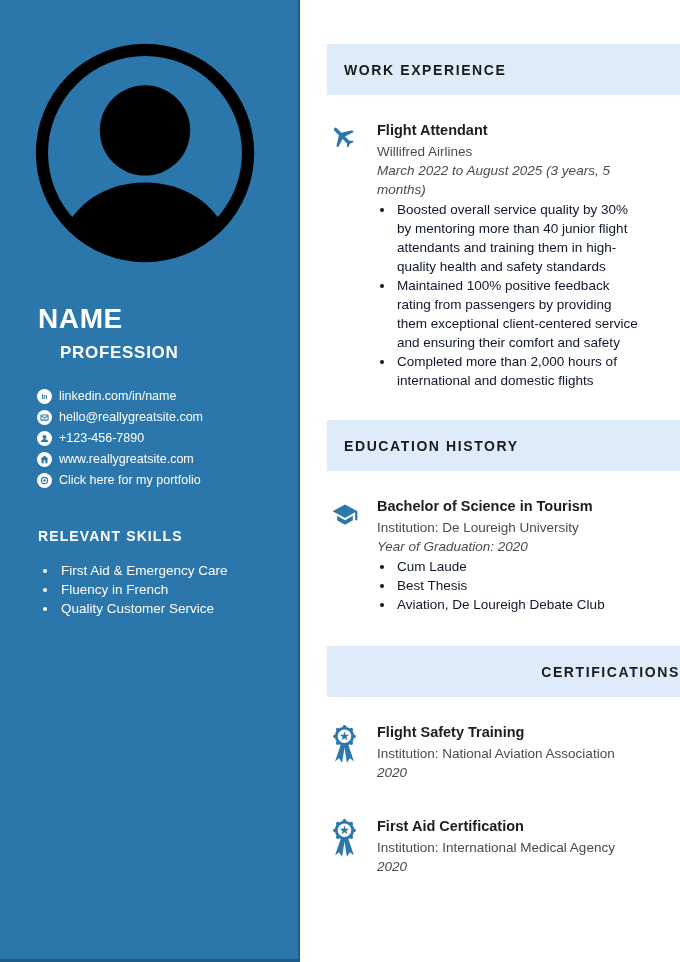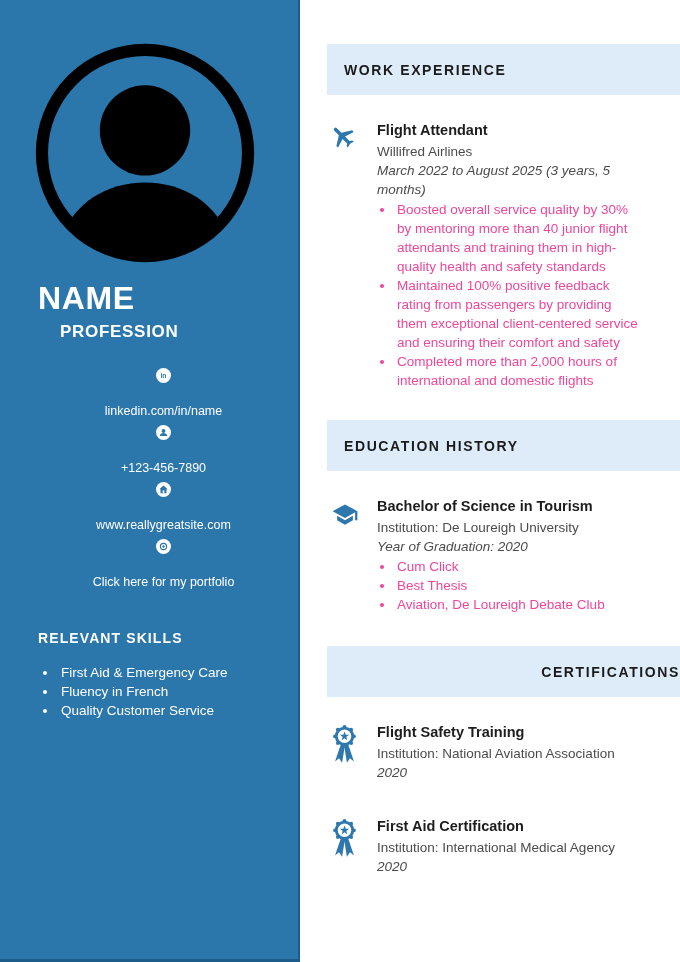--- a/index.html
+++ b/index.html
@@ -4,25 +4,25 @@
 <style>
   * { margin:0; padding:0; box-sizing:border-box; }
   html,body { width:680px; }
   body { height:962px; display:flex; background:#ffffff; font-family:"Liberation Sans",sans-serif; overflow:hidden; }
 
   .sidebar { width:300px; min-width:300px; height:962px; background:#2b76ab; color:#fff; position:relative;
              box-shadow: inset -2px -3px 0 rgba(12,62,97,.45); }
   .photo { width:226px; height:226px; margin:40px 0 0 32px; }
   .photo svg { width:100%; height:100%; display:block; }
 
-  .name { font-size:32px; font-weight:700; letter-spacing:.6px; margin:17px 0 0 38px; line-height:30px; }
+  .name { font-size:28px; font-weight:700; letter-spacing:.6px; margin:38px 0 0 38px; line-height:30px; }
   .profession { font-size:17px; font-weight:700; letter-spacing:.7px; margin:8px 0 0 60px; line-height:21px; }
 
   .contacts { list-style:none; margin:26px 10px 0 37px; }
-  .contact { display:flex; align-items:center; gap:21px; margin-bottom:6px; font-size:12.5px; line-height:15px;flex-direction:column; }
+  .contact { display:flex; align-items:center; gap:7px; margin-bottom:6px; font-size:12.5px; line-height:15px; }
   .cicon { width:15px; height:15px; flex:0 0 15px; }
   .cicon svg { width:15px; height:15px; display:block; }
 
   .skills-title { font-size:14px; font-weight:700; letter-spacing:1.1px; margin:40px 0 0 38px; }
   .skills { margin:17px 14px 0 45px; padding-left:13px; font-size:13.5px; line-height:19px; }
   .skills li { padding-left:3px; }
 
   .main { flex:1; padding-top:44px; }
   .bar { height:51px; background:#ddecf8; display:flex; align-items:center; padding-left:17px; margin-left:27px; }
   .bar span { font-size:14px; font-weight:700; letter-spacing:1.6px; color:#1b1b1b; }
@@ -32,21 +32,21 @@
   .entry { display:flex; margin:25px 18px 0 29px; }
   .entry.cert2 { margin-top:34px; }
   .eicon { width:48px; flex:0 0 48px; padding-top:2px; }
   .plane svg { width:28px; height:28px; transform:rotate(-45deg); }
   .cap svg { width:32px; height:27px; margin-top:3px; }
   .medal svg { width:27px; height:41px; margin-left:2px; }
   .ebody { flex:1; max-width:287px; }
   .etitle { font-size:14.5px; font-weight:700; color:#1d1d1d; line-height:20px; margin-bottom:2px; }
   .esub { font-size:13.5px; color:#4b4b4b; line-height:19px; }
   .italic { font-style:italic; }
-  .ebullets { margin:1px 0 0 2px; padding-left:16px; font-size:13.5px; color:#ec4899; line-height:19px; max-width:266px; }
+  .ebullets { margin:1px 0 0 2px; padding-left:16px; font-size:13.5px; color:#0f172a; line-height:19px; max-width:266px; }
   .ebullets li { padding-left:2px; }
 </style>
 </head>
 <body>
 
 <aside class="sidebar">
   <div class="photo">
     <svg viewBox="0 0 100 100">
       <defs>
           <clipPath id="avc">
@@ -69,20 +69,30 @@
             <circle cx="12" cy="12" r="12" fill="#fff"></circle>
             <text x="12" y="16" text-anchor="middle" font-size="11" font-weight="bold" fill="#2b76ab" font-family="Liberation Sans, sans-serif">in</text>
           </svg>
       </span>
       <span>linkedin.com/in/name</span>
     </li>
     <li class="contact">
       <span class="cicon">
         <svg viewBox="0 0 24 24">
             <circle cx="12" cy="12" r="12" fill="#fff"></circle>
+            <rect x="6.3" y="8" width="11.4" height="8.2" rx="1.2" fill="none" stroke="#2b76ab" stroke-width="1.7"></rect>
+            <path d="M7 9.3 L12 13 L17 9.3" fill="none" stroke="#2b76ab" stroke-width="1.7"></path>
+          </svg>
+      </span>
+      <span>hello@reallygreatsite.com</span>
+    </li>
+    <li class="contact">
+      <span class="cicon">
+        <svg viewBox="0 0 24 24">
+            <circle cx="12" cy="12" r="12" fill="#fff"></circle>
             <circle cx="12" cy="9.5" r="3.1" fill="#2b76ab"></circle>
             <path d="M5.9 17.7 C6.4 14 9 12.6 12 12.6 C15 12.6 17.6 14 18.1 17.7 Z" fill="#2b76ab"></path>
           </svg>
       </span>
       <span>+123-456-7890</span>
     </li>
     <li class="contact">
       <span class="cicon">
         <svg viewBox="0 0 24 24">
             <circle cx="12" cy="12" r="12" fill="#fff"></circle>
@@ -144,21 +154,21 @@
     <div class="eicon cap">
       <svg viewBox="0 0 24 24">
           <path d="M5 13.18v4L12 21l7-3.82v-4L12 17l-7-3.82zM12 3L1 9l11 6 9-4.91V17h2V9L12 3z" fill="#2e77ad"></path>
         </svg>
     </div>
     <div class="ebody">
       <div class="etitle">Bachelor of Science in Tourism</div>
       <div class="esub">Institution: De Loureigh University</div>
       <div class="esub italic">Year of Graduation: 2020</div>
       <ul class="ebullets">
-        <li>Cum Click</li>
+        <li>Cum Laude</li>
         <li>Best Thesis</li>
         <li>Aviation, De Loureigh Debate Club</li>
       </ul>
     </div>
   </div>
 
   <div class="bar cert">
     <span>CERTIFICATIONS</span>
   </div>
 

